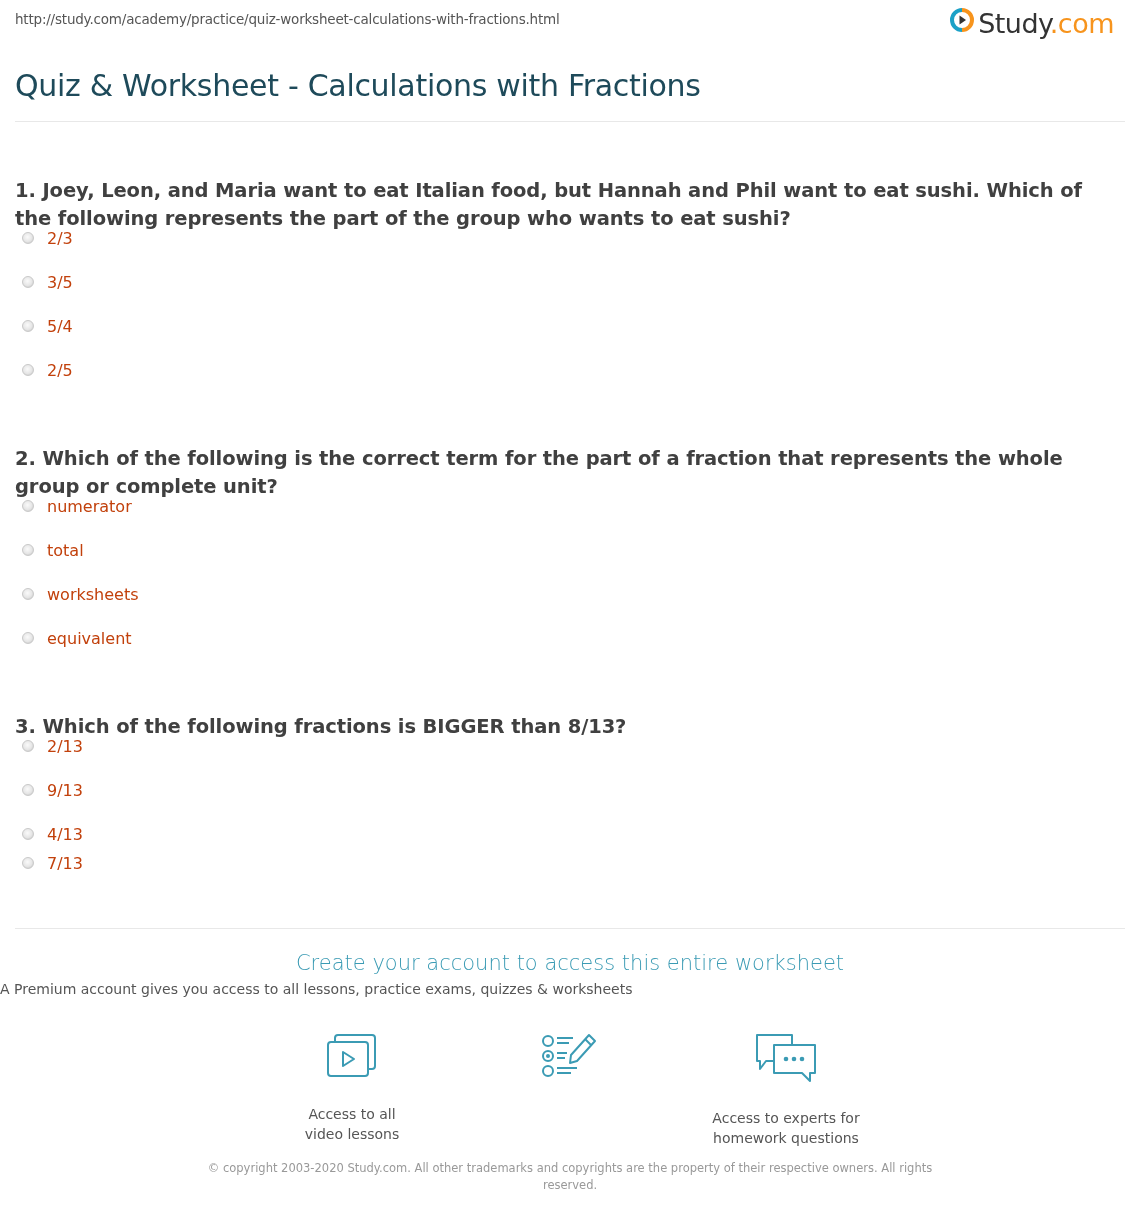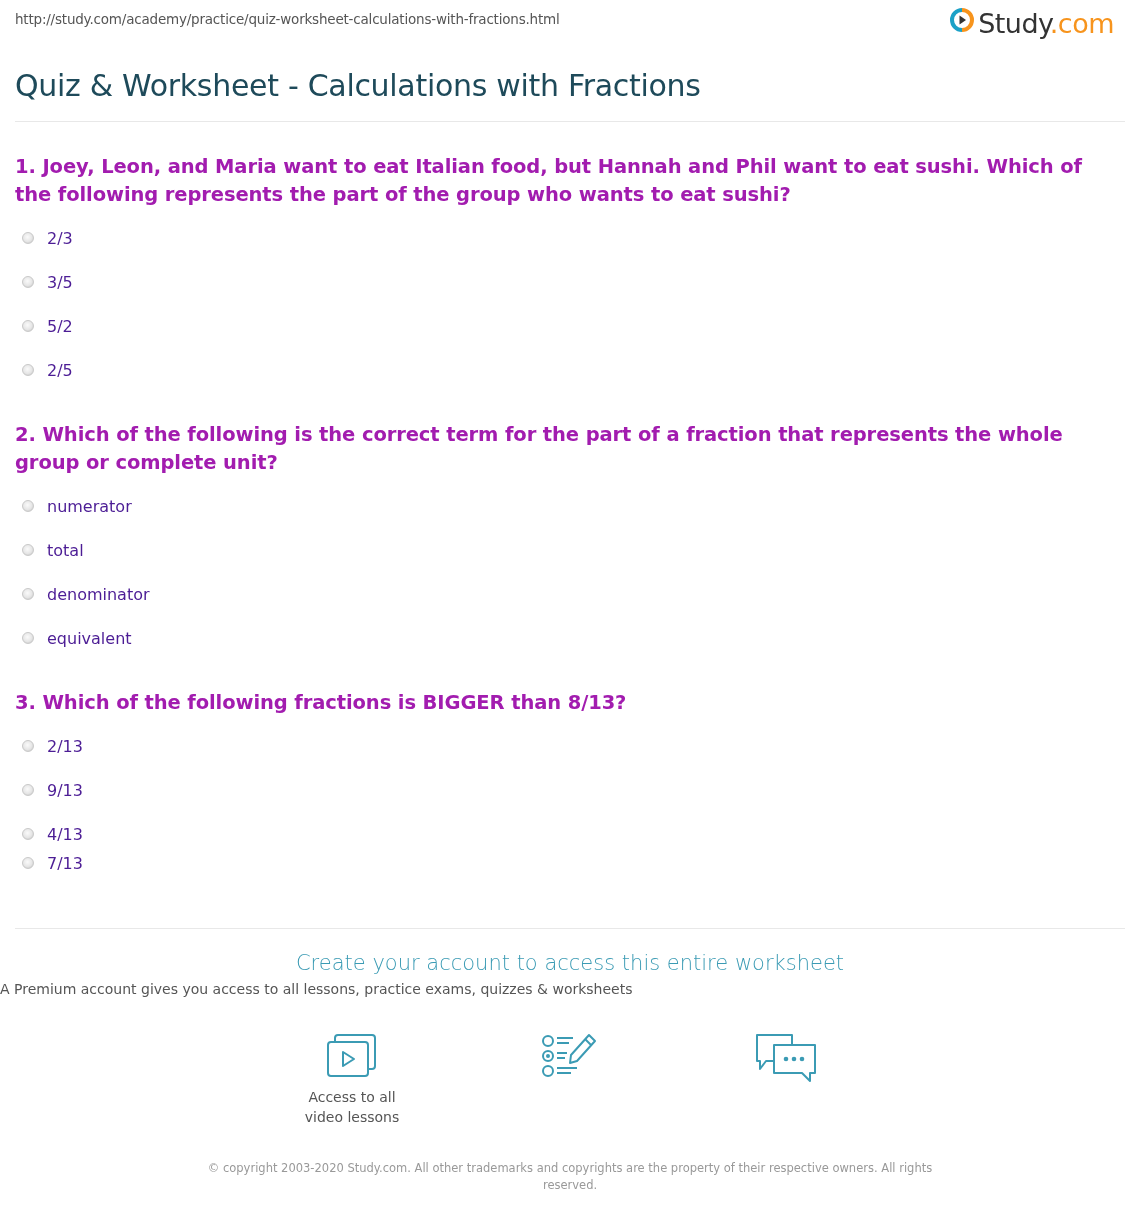--- a/index.html
+++ b/index.html
@@ -5,29 +5,29 @@
   * { box-sizing: border-box; margin: 0; padding: 0; }
   html, body { width: 1140px; height: 1225px; background: #ffffff; overflow: hidden; }
   body { font-family: "DejaVu Sans", "Liberation Sans", sans-serif; color: #4d4d4d; position: relative; }
   .url { position: absolute; left: 15px; top: 11px; font-size: 13.5px; color: #555; letter-spacing: -0.2px; }
   .logo { position: absolute; right: 26px; top: 8px; display: flex; }
   .logo svg { display: block; }
   .logo-text { font-family: "DejaVu Sans", sans-serif; font-size: 27px; color: #333; letter-spacing: -0.5px; font-weight: 500; margin-left: 4px; line-height: 32px; }
   .logo-dot { color: #f7941d; }
   .title { position: absolute; left: 15px; top: 68px; font-size: 30px; color: #1e4a5a; font-weight: 500; letter-spacing: -0.3px; }
   .rule { position: absolute; left: 15px; right: 15px; height: 1px; background: #e8e8e8; }
-  .question { position: absolute; left: 15px; width: 1100px; font-size: 19.5px; line-height: 28px; color: #a21caf; font-weight: 600; letter-spacing: -0.1px; }
+  .question { position: absolute; left: 15px; width: 1100px; font-size: 19.5px; line-height: 28px; color: #404040; font-weight: 600; letter-spacing: -0.1px; margin-top: 24px; }
   .opt { position: absolute; left: 22px; display: flex; align-items: center; height: 22px; }
   .radio { width: 12px; height: 12px; border-radius: 50%; background: radial-gradient(circle at 45% 40%, #fafafa 0%, #e6e6e6 55%, #bdbdbd 100%); border: 1px solid #c9c9c9; }
-  .opt-label { margin-left: 13px; font-size: 16px; color: #4c1d95; }
+  .opt-label { margin-left: 13px; font-size: 16px; color: #c2410c; }
   .cta-title { position: absolute; left: 0; width: 1140px; top: 951px; text-align: center; font-size: 21px; color: #3b9bb4; font-weight: 300; }
   .cta-sub { position: absolute; left: 0; width: 1140px; top: 981px; text-align: left; font-size: 14px; color: #555; }
   .feature { position: absolute; top: 1033px; width: 200px; text-align: center; }
   .feature svg { display: block; margin: 0 auto; }
-  .feature-label { margin-top: 8px; font-size: 14px; line-height: 20px; color: #555; }
+  .feature-label { margin-top: 25px; font-size: 14px; line-height: 20px; color: #555; }
   .copyright { position: absolute; left: 200px; width: 740px; top: 1160px; text-align: center; font-size: 11.5px; line-height: 17px; color: #999; }
 </style>
 </head>
 <body>
 
 <div class="url">http://study.com/academy/practice/quiz-worksheet-calculations-with-fractions.html</div>
 
 <div class="logo">
   <svg width="24" height="24" viewBox="0 0 24 24">
     <path d="M12 2 A10 10 0 0 0 12 22" fill="none" stroke="#1ba1c7" stroke-width="4"></path>
@@ -44,39 +44,39 @@
 <label class="opt" style="top:227px">
     <span class="radio"></span>
     <span class="opt-label">2/3</span>
   </label>
 <label class="opt" style="top:271px">
     <span class="radio"></span>
     <span class="opt-label">3/5</span>
   </label>
 <label class="opt" style="top:315px">
     <span class="radio"></span>
-    <span class="opt-label">5/2</span>
+    <span class="opt-label">5/4</span>
   </label>
 <label class="opt" style="top:359px">
     <span class="radio"></span>
     <span class="opt-label">2/5</span>
   </label>
 
 <div class="question" style="top:421px">2. Which of the following is the correct term for the part of a fraction that represents the whole group or complete unit?</div>
 <label class="opt" style="top:495px">
     <span class="radio"></span>
     <span class="opt-label">numerator</span>
   </label>
 <label class="opt" style="top:539px">
     <span class="radio"></span>
     <span class="opt-label">total</span>
   </label>
 <label class="opt" style="top:583px">
     <span class="radio"></span>
-    <span class="opt-label">denominator</span>
+    <span class="opt-label">worksheets</span>
   </label>
 <label class="opt" style="top:627px">
     <span class="radio"></span>
     <span class="opt-label">equivalent</span>
   </label>
 
 <div class="question" style="top:689px">3. Which of the following fractions is BIGGER than 8/13?</div>
 <label class="opt" style="top:735px">
     <span class="radio"></span>
     <span class="opt-label">2/13</span>
@@ -129,15 +129,19 @@
 </div>
 
 <div class="feature" style="left:686px">
   <svg width="64" height="50" viewBox="0 0 64 50">
     <path d="M3 2 H38 V28 H12 L6 36 V28 H3 Z" fill="#fff" stroke="#3b9bb4" stroke-width="2" stroke-linejoin="round"></path>
     <path d="M20 12 H61 V40 H56 V48 L48 40 H20 Z" fill="#fff" stroke="#3b9bb4" stroke-width="2" stroke-linejoin="round"></path>
     <circle cx="32" cy="26" r="2.3" fill="#3b9bb4"></circle>
     <circle cx="40" cy="26" r="2.3" fill="#3b9bb4"></circle>
     <circle cx="48" cy="26" r="2.3" fill="#3b9bb4"></circle>
   </svg>
+  <div class="feature-label">
+    <div>Access to experts for</div>
+    <div>homework questions</div>
+  </div>
 </div>
 
 <div class="copyright">© copyright 2003-2020 Study.com. All other trademarks and copyrights are the property of their respective owners. All rights reserved.</div>
 
 </body></html>

